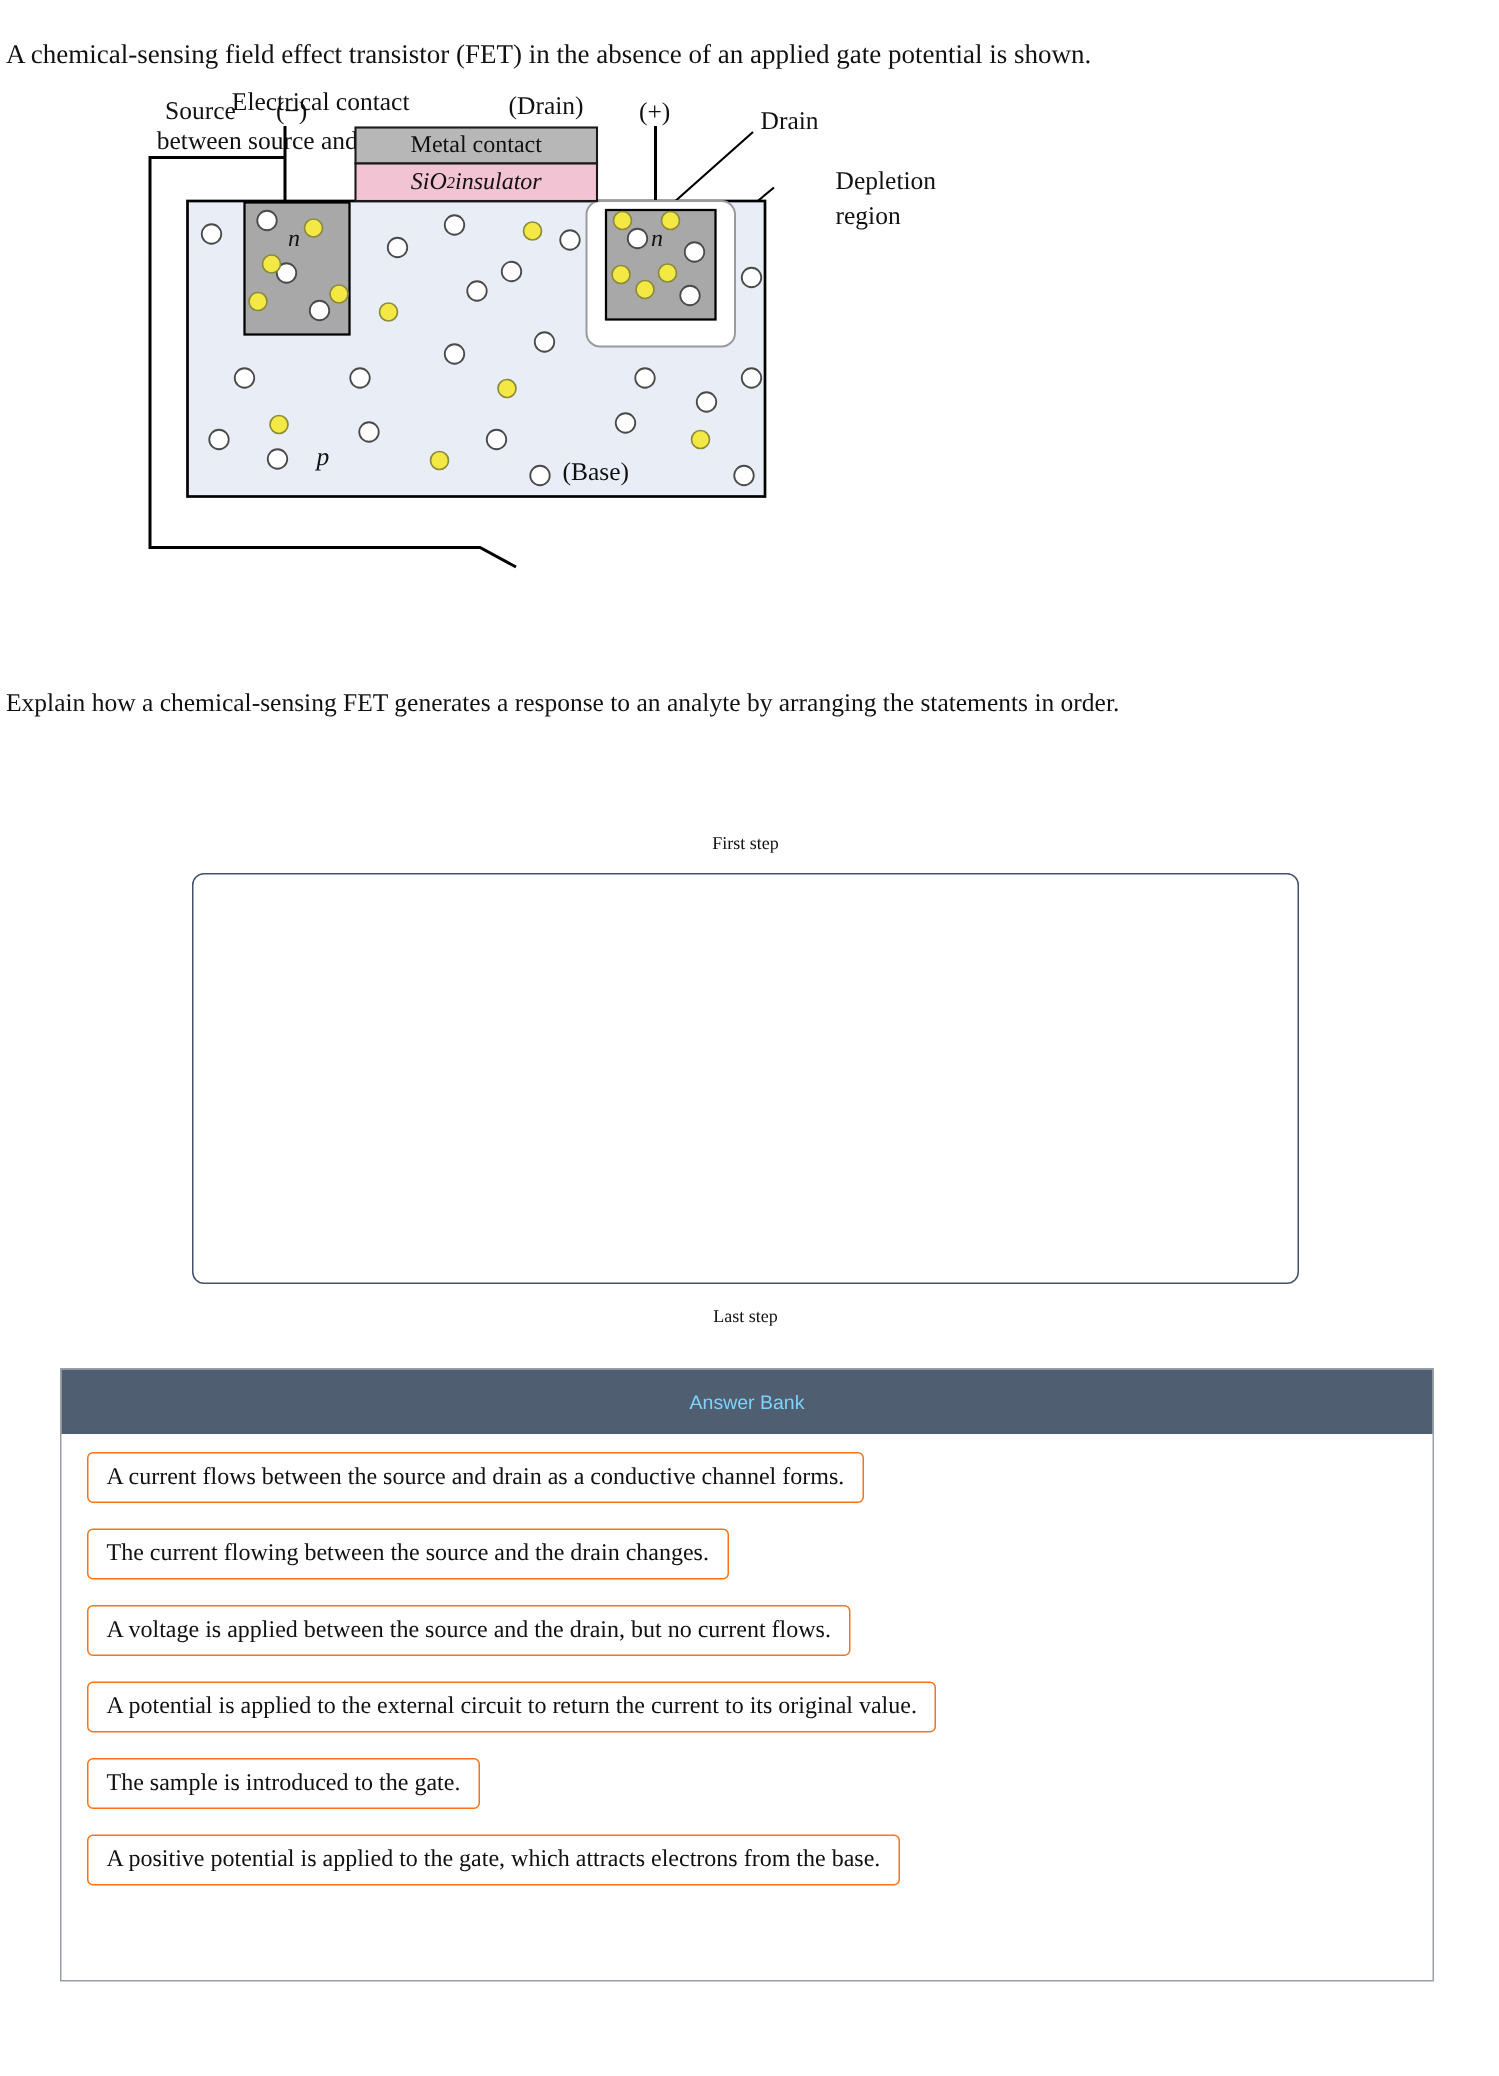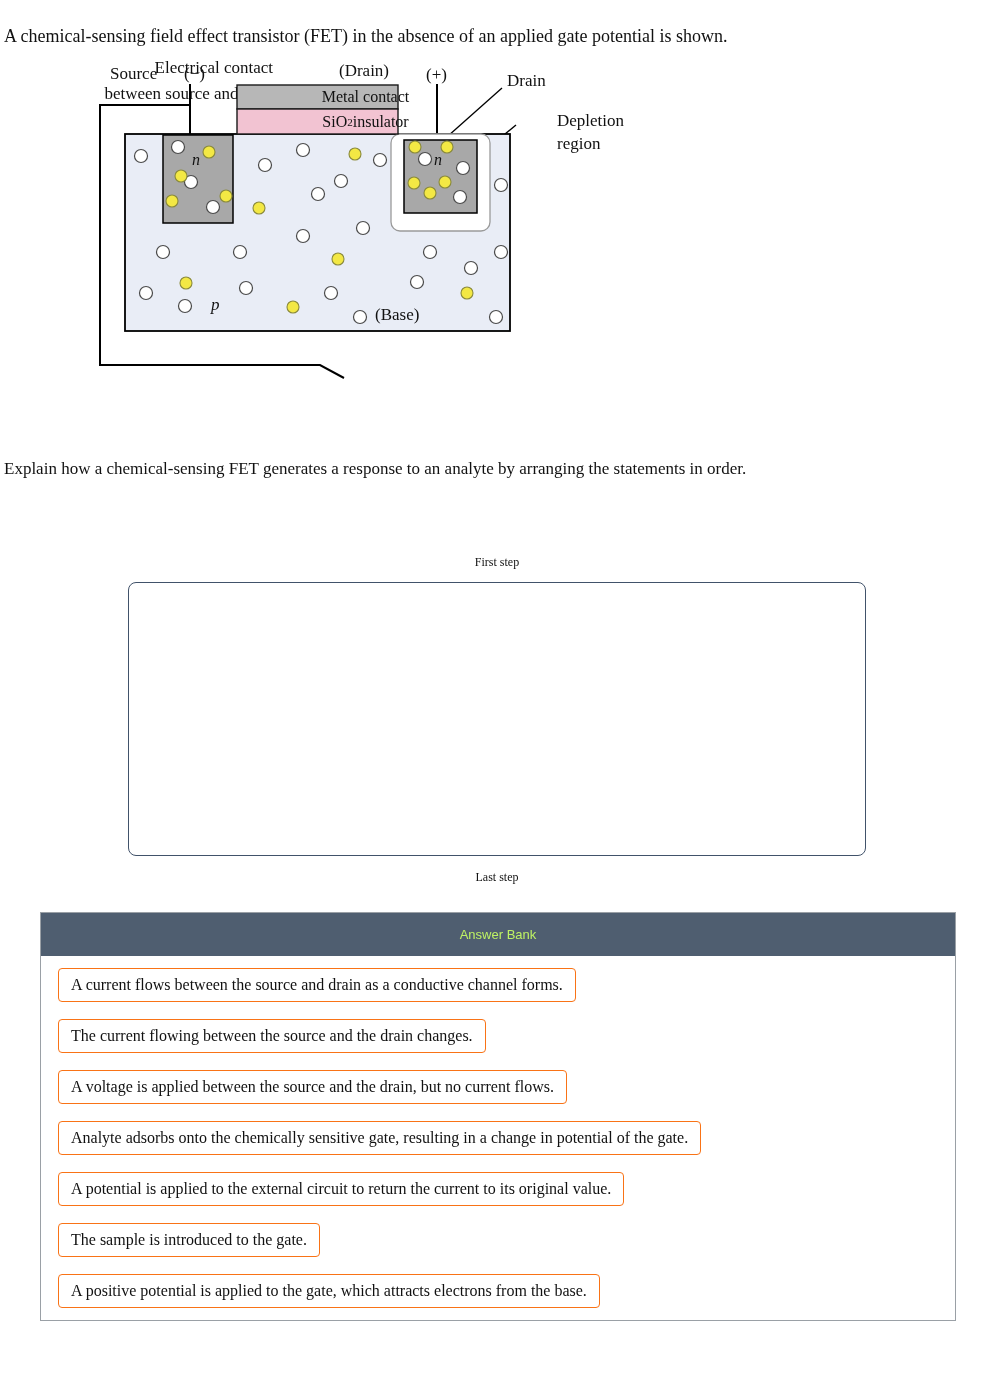--- a/index.html
+++ b/index.html
@@ -13,21 +13,20 @@
   #question { left:4px; top:442px; font-size:17px; white-space:nowrap; }
 
   
   #diagram { left:0; top:55px; width:999px; height:370px;padding-left:41px; }
   #diagram svg { position:absolute; left:0; top:0; }
   .dlabel { position:absolute; font-size:17px; white-space:nowrap; }
   .dlabel.it { font-style:italic; }
   .boxlabel {
     position:absolute; display:flex; align-items:center; justify-content:center;
     font-size:16px;
-    margin-left:48px;
   }
   .boxlabel sub { font-size:11px; }
   #lbl-depletion { left:519px; top:54px; width:100px; white-space:normal; line-height:23px;margin-left:38px; }
   #lbl-contact { left:308px; top:313px; width:232px; text-align:right; line-height:26px; font-size:17px; }
 
   
   .step-label { left:128px; width:738px; text-align:center; font-size:12px; }
   #first-step { top:555px; }
   #last-step  { top:870px; }
   #drop-area {
@@ -35,21 +34,21 @@
     border:1px solid #41526a; border-radius:8px; background:#ffffff;
   }
 
   
   #bank {
     left:40px; top:912px; width:916px; height:409px;
     border:1px solid #9aa0a6; background:#ffffff; box-sizing:border-box;
   }
   #bank-header {
     height:43px; display:flex; align-items:center; justify-content:center;
-    background:#4f5e70; color:#bef264;
+    background:#4f5e70; color:#7dd3fc;
     font-family:"Liberation Sans", sans-serif; font-size:13px;
   }
   #bank-body { padding:12px 17px 0 17px; }
   .chip {
     display:table; font-size:16px; line-height:19px;
     padding:6px 12px 7px 12px; margin-bottom:17px;
     border:1px solid #f97316; border-radius:4px; background:#ffffff;
     cursor:grab;
   }
 </style>
@@ -131,21 +130,21 @@
     </g>
   </svg>
 
   <span class="dlabel" style="left:110px; top:9px;">Source</span>
   <span class="dlabel" style="left:184px; top:9px;">(−)</span>
   <span class="dlabel" style="left:339px; top:6px;">(Drain)</span>
   <span class="dlabel" style="left:426px; top:10px;">(+)</span>
   <span class="dlabel" style="left:507px; top:16px;">Drain</span>
 
   <div class="boxlabel" style="left:237px; top:30px; width:161px; height:24px;">Metal contact</div>
-  <div class="boxlabel" style="left:237px; top:54px; width:161px; height:25px;">
+  <div class="boxlabel" style="left:237px; top:54px; width:161px; height:25px;font-style:italic;">
       <span>SiO</span>
       <sub>2</sub>
       <span> insulator</span>
     </div>
 
   <span class="dlabel" id="lbl-depletion">Depletion region</span>
 
   <span class="dlabel it" style="left:192px; top:96px; font-size:16px;">n</span>
   <span class="dlabel it" style="left:434px; top:96px; font-size:16px;">n</span>
   <span class="dlabel it" style="left:211px; top:240px;">p</span>
@@ -162,18 +161,17 @@
 <div class="abs step-label" id="first-step">First step</div>
 <div class="abs" id="drop-area"></div>
 <div class="abs step-label" id="last-step">Last step</div>
 
 <div class="abs" id="bank">
   <div id="bank-header">Answer Bank</div>
   <div id="bank-body">
     <div class="chip">A current flows between the source and drain as a conductive channel forms.</div>
     <div class="chip">The current flowing between the source and the drain changes.</div>
     <div class="chip">A voltage is applied between the source and the drain, but no current flows.</div>
-    <div class="chip">Analyte adsorbs onto the chemically sensitive gate, resulting in a change in potential of the gate.</div>
     <div class="chip">A potential is applied to the external circuit to return the current to its original value.</div>
     <div class="chip">The sample is introduced to the gate.</div>
     <div class="chip">A positive potential is applied to the gate, which attracts electrons from the base.</div>
   </div>
 </div>
 
 </body></html>

